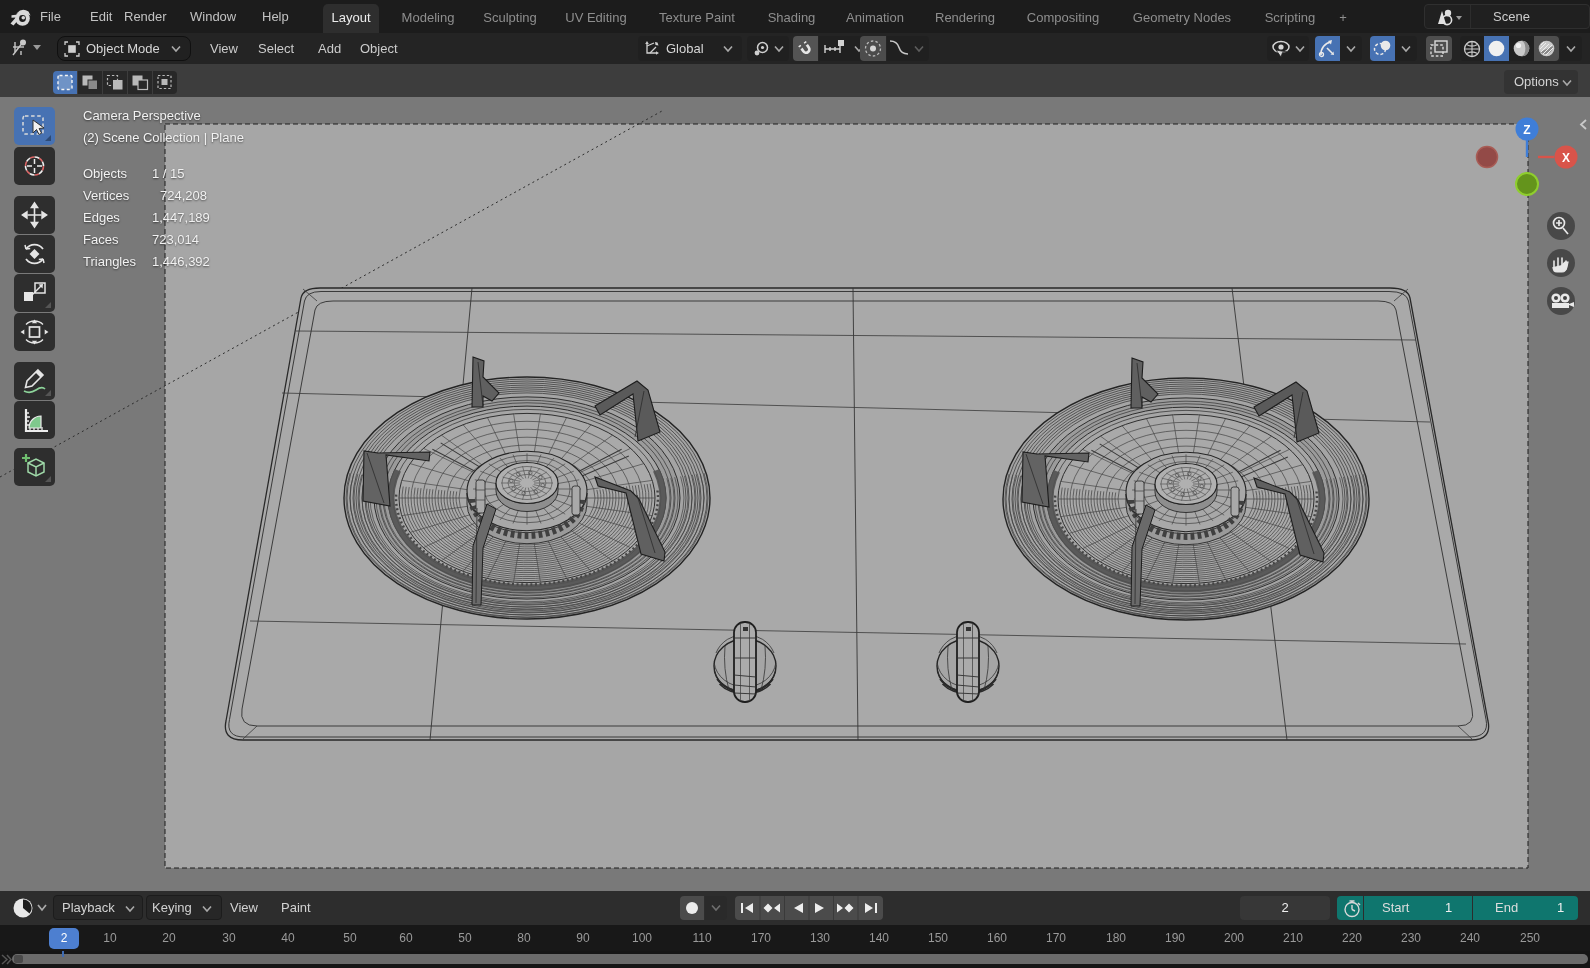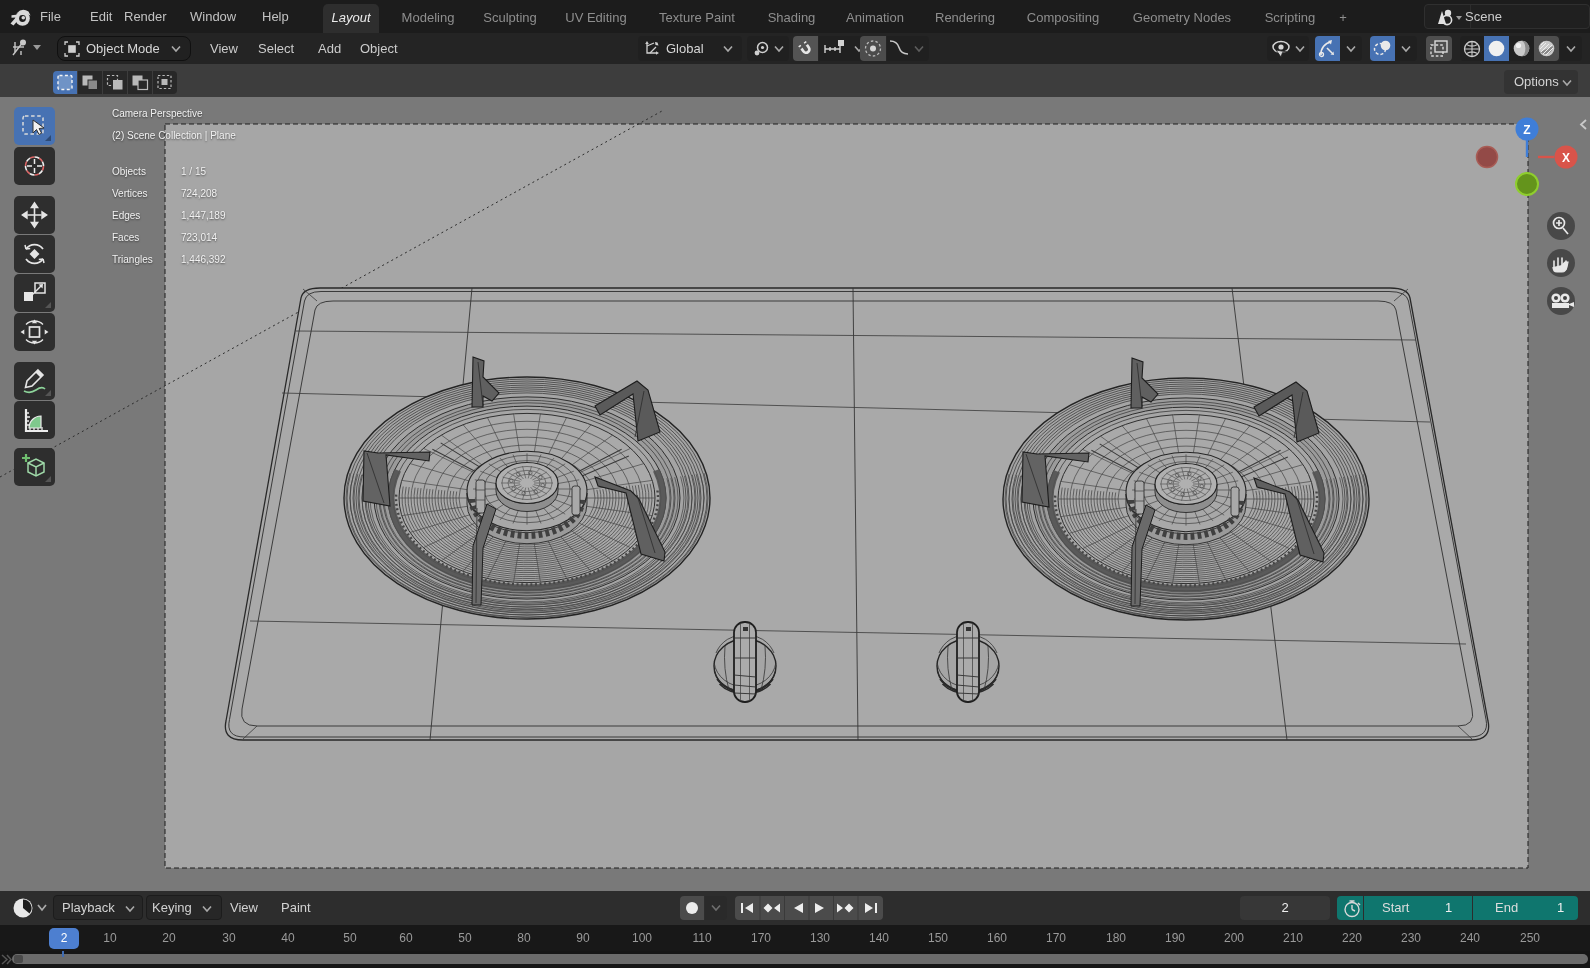--- a/index.html
+++ b/index.html
@@ -3,36 +3,36 @@
 <meta charset="utf-8">
 <style>
   * { margin:0; padding:0; box-sizing:border-box; }
   html,body { width:1590px; height:968px; overflow:hidden; background:#797979;
     font-family:"Liberation Sans", sans-serif; -webkit-font-smoothing:antialiased; }
   .abs { position:absolute; }
   .topbar { left:0; top:0; width:1590px; height:33px; background:#1c1c1c; color:#b5b5b5; }
   .menu { position:absolute; top:0; height:33px; line-height:33px; font-size:13px; color:#c2c2c2; }
   .tab { position:absolute; top:4px; height:29px; line-height:28px; font-size:13px;
     color:#8e8e8e; border-radius:5px 5px 0 0; text-align:center; }
-  .tab.active { background:#2e2e2e; color:#ececec;font-style:italic; }
+  .tab.active { background:#2e2e2e; color:#ececec; }
   .vheader { left:0; top:33px; width:1590px; height:31px; background:#242424; }
   .vh-menu { position:absolute; top:0; height:31px; line-height:31px; font-size:13px; color:#cccccc; }
   .tools { left:0; top:64px; width:1590px; height:33px; background:#3d3d3d; }
   .viewport { left:0; top:97px; width:1590px; height:794px; background:#797979; }
   .tlheader { left:0; top:891px; width:1590px; height:34px; background:#2d2d2d; }
   .tl-menu { position:absolute; top:0; height:34px; line-height:34px; font-size:13px; color:#d2d2d2; }
   .ruler { left:0; top:925px; width:1590px; height:26px; background:#181818; }
   .rnum { position:absolute; top:0; height:26px; line-height:26px; font-size:12px; color:#9a9a9a;
     transform:translateX(-50%); }
   .scroll { left:0; top:951px; width:1590px; height:17px; background:#161616; }
   .toolbtn { position:absolute; left:14px; width:41px; height:38px; background:#2e2e2e;
     border-radius:5px; }
   .toolbtn.active { background:#4772b3; }
-  .stats { position:absolute; left:83px; top:11px; color:#f2f2f2; font-size:10px;
-    text-shadow:0 1px 2px rgba(0,0,0,0.55);margin-left:29px; }
+  .stats { position:absolute; left:83px; top:11px; color:#f2f2f2; font-size:13px;
+    text-shadow:0 1px 2px rgba(0,0,0,0.55); }
 </style>
 </head>
 <body>
 
 <div class="abs topbar">
   <svg class="abs" style="left:9px;top:6px" width="22" height="20" viewBox="0 0 22 20">
     <g fill="#d9d9d9">
       <path d="M2.5 9.2 L11.5 8.2 L11.5 11.2 L2.5 11.8 Z"></path>
       <path d="M1.5 17.5 L8.5 9.5 L11 12 L4.5 19.5 Z"></path>
       <circle cx="13.5" cy="12.5" r="7.3"></circle>
@@ -60,21 +60,21 @@
   <div class="tab" style="left:1334px;width:18px">+</div>
 
   <div class="abs" style="left:1424px;top:4px;width:166px;height:25px;background:#202020;border:1px solid #2f2f2f;border-radius:4px">
     <svg class="abs" style="left:6px;top:3px" width="36" height="18" viewBox="0 0 36 18">
       <path d="M7 16 L11 3 L15 16 Z" fill="#e0e0e0"></path>
       <circle cx="17" cy="5" r="3.2" fill="#e0e0e0"></circle>
       <circle cx="16" cy="12" r="4.6" fill="none" stroke="#e0e0e0" stroke-width="1.6"></circle>
       <path d="M25 8 l6 0 l-3 4 z" fill="#9a9a9a"></path>
     </svg>
     <div class="abs" style="left:45px;top:0;width:1px;height:23px;background:#2d2d2d"></div>
-    <div class="abs" style="left:40px;top:0;height:23px;line-height:23px;font-size:13px;color:#cccccc">Scene</div>
+    <div class="abs" style="left:68px;top:0;height:23px;line-height:23px;font-size:13px;color:#cccccc">Scene</div>
   </div>
 </div>
 
 <div class="abs vheader">
   <svg class="abs" style="left:10px;top:5px" width="38" height="21" viewBox="0 0 38 21">
     <g stroke="#c8c8c8" stroke-width="1.4" fill="none">
       <path d="M3 17 L13 4"></path>
         <path d="M3 9 L14 9"></path>
         <path d="M5 4 L5 14"></path>
         <path d="M11 13 L11 17"></path>
@@ -495,21 +495,21 @@
     <path d="M12 6 l0 8 M8 10 l8 0" stroke="#6fbf6f" stroke-width="2.2"></path>
     <path d="M37 34 l-6 0 l6 -6 z" fill="#555"></path>
       </svg>
   </div>
 
   <div class="stats" style="width:260px">
     <div style="position:relative;height:22px">Camera Perspective</div>
     <div style="position:relative;height:22px">(2) Scene Collection | Plane</div>
     <div style="height:14px"></div>
     <div style="position:relative;height:22px">Objects<span style="position:absolute;left:69px">1 / 15</span></div>
-    <div style="position:relative;height:22px">Vertices<span style="position:absolute;left:69px">724,208</span></div>
+    <div style="position:relative;height:22px">Vertices<span style="position:absolute;left:77px">724,208</span></div>
     <div style="position:relative;height:22px">Edges<span style="position:absolute;left:69px">1,447,189</span></div>
     <div style="position:relative;height:22px">Faces<span style="position:absolute;left:69px">723,014</span></div>
     <div style="position:relative;height:22px">Triangles<span style="position:absolute;left:69px">1,446,392</span></div>
   </div>
 </div>
 
 <div class="abs tlheader">
   <svg class="abs" style="left:9px;top:5px" width="40" height="24" viewBox="0 0 40 24">
     <circle cx="14" cy="12" r="9.5" fill="#e8e8e8"></circle>
     <path d="M14 12 L14 3.5 A8.5 8.5 0 0 1 20.5 17.5 Z" fill="#1d1d1d"></path>

